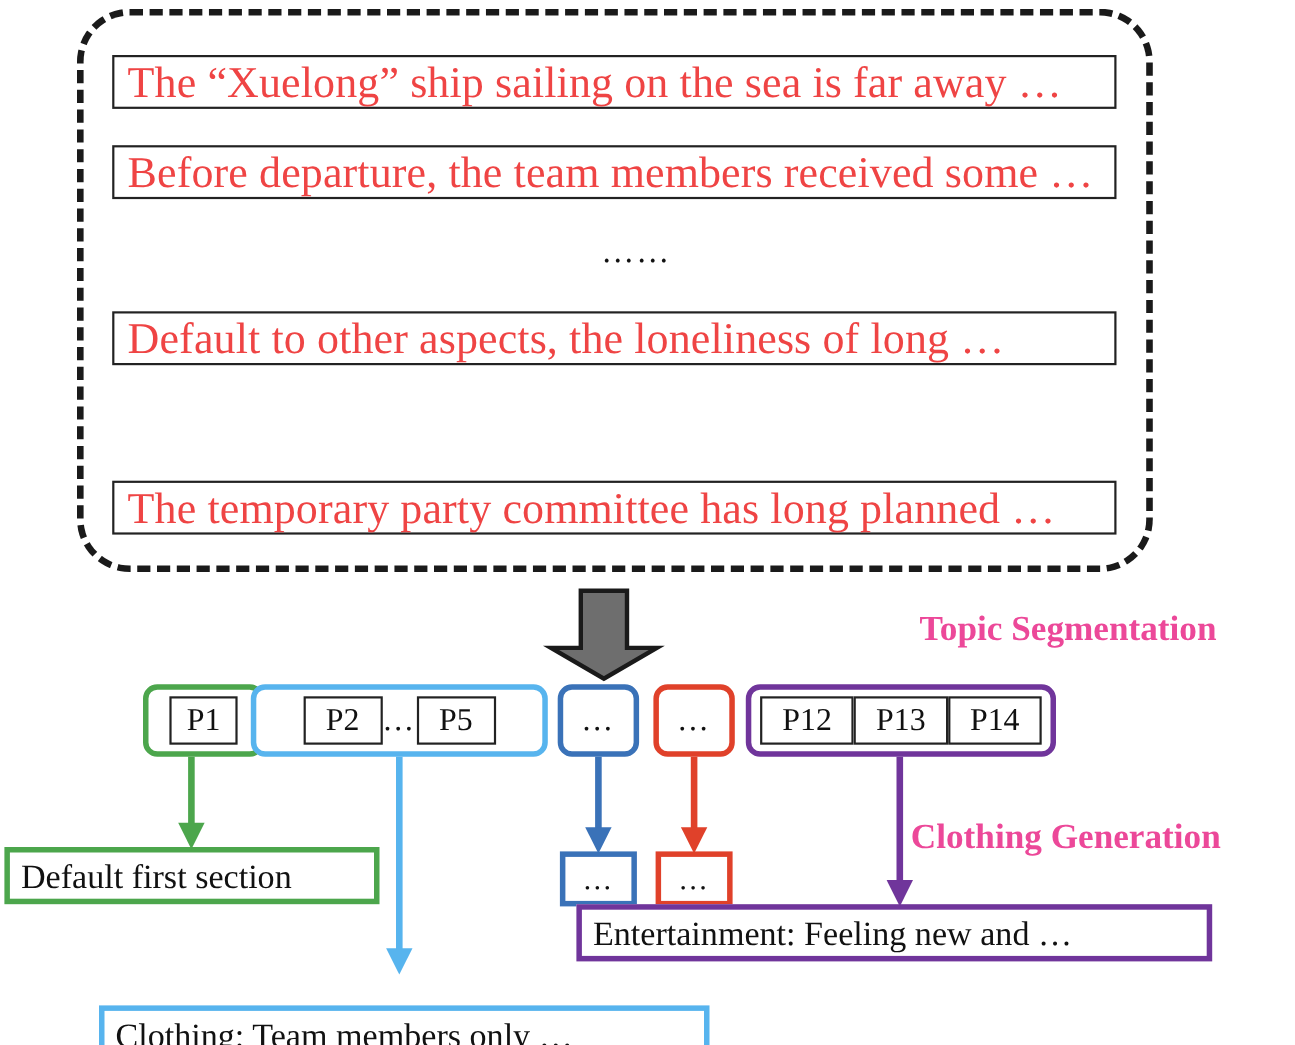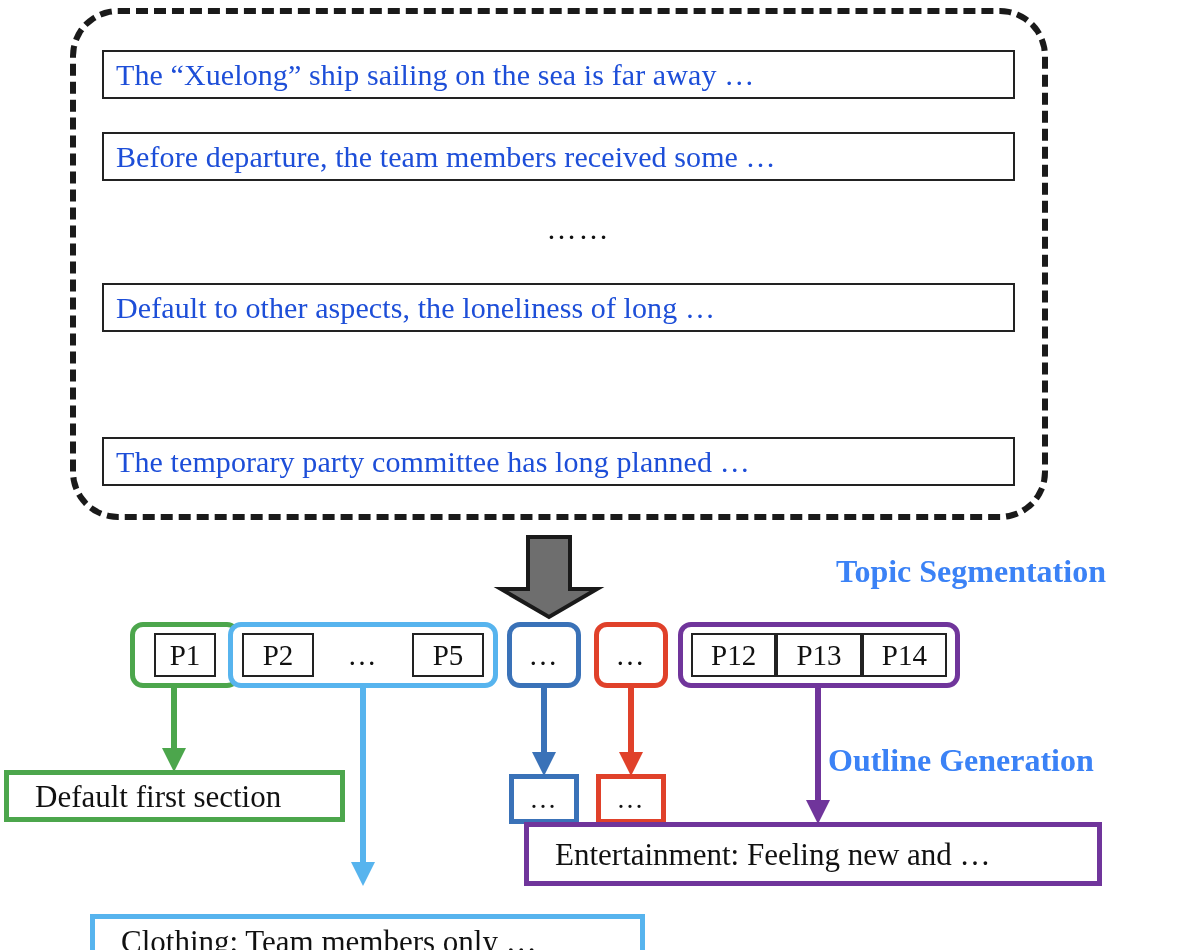--- a/index.html
+++ b/index.html
@@ -9,30 +9,30 @@
   svg.layer{position:absolute;left:0;top:0;width:1177px;height:950px;pointer-events:none;}
 
   
   .dashed-box{position:absolute;left:70px;top:8px;width:978px;height:512px;
      border:6px dashed #1a1a1a;border-radius:48px;box-sizing:border-box;}
 
   
   .para{position:absolute;left:102px;width:913px;height:49px;
         border:2px solid #222;box-sizing:border-box;background:#fff;
         display:flex;align-items:center;}
-  .para span{font-size:30px;color:#1d4ed8;padding-left:12px;line-height:1;
+  .para span{font-size:40px;color:#ef4444;padding-left:12px;line-height:1;
              white-space:nowrap;letter-spacing:.1px;}
   .p0{top:50px}.p1{top:132px}.p2{top:283px}.p3{top:358px}.p4{top:437px}
 
   .mid-ellipsis{position:absolute;left:0;top:212px;width:1177px;text-align:center;
      font-size:30px;color:#111;letter-spacing:2px;}
   .mid-ellipsis span{display:inline-block;margin-left:-20px;}
 
   
-  .stage-label{position:absolute;font-weight:bold;font-size:32px;color:#3b82f6;
+  .stage-label{position:absolute;font-weight:bold;font-size:32px;color:#ec4899;
      white-space:nowrap;letter-spacing:0px;}
   .lbl-topic{left:836px;top:553px;}
   .lbl-outline{left:828px;top:742px;}
 
   
   .seg{position:absolute;top:622px;height:66px;box-sizing:border-box;
        border:5px solid #000;border-radius:13px;background:#fff;
        display:flex;align-items:center;}
   .seg .inner{border:2px solid #222;box-sizing:border-box;background:#fff;
        height:44px;display:flex;align-items:center;justify-content:center;
@@ -53,24 +53,24 @@
   
   .mini{position:absolute;height:50px;width:70px;box-sizing:border-box;
         border:5px solid #000;background:#fff;display:flex;align-items:center;
         justify-content:center;font-size:27px;color:#111;letter-spacing:2px;}
   .mini-db{left:509px;top:774px;}
   .mini-rd{left:596px;top:774px;}
 
   
   .result{position:absolute;box-sizing:border-box;border:5px solid #000;
           background:#fff;display:flex;align-items:center;}
-  .result span{font-size:31px;color:#111;padding-left:26px;white-space:nowrap;
+  .result span{font-size:31px;color:#111;padding-left:10px;white-space:nowrap;
           line-height:1;}
   .res-green {left:4px;  top:770px; width:341px; height:52px;}
-  .res-purple{left:524px;top:822px; width:578px; height:64px;}
+  .res-purple{left:524px;top:822px; width:578px; height:52px;}
   .res-blue  {left:90px; top:914px; width:555px; height:54px;}
 </style>
 </head>
 <body>
 
 <div class="stage">
 
   <div class="dashed-box" style="border-color: rgb(26, 26, 26);"></div>
 
   <div class="para p0">
@@ -85,27 +85,27 @@
   </div>
 
   <div class="para p2">
     <span>Default to other aspects, the loneliness of long …</span>
   </div>
   <div class="para p4">
     <span>The temporary party committee has long planned …</span>
   </div>
 
   <div class="stage-label lbl-topic">Topic Segmentation</div>
-  <div class="stage-label lbl-outline">Outline Generation</div>
+  <div class="stage-label lbl-outline">Clothing Generation</div>
 
   <div class="seg seg-g" style="border-color: rgb(76, 166, 76);">
     <div class="inner">P1</div>
   </div>
 
-  <div class="seg seg-lb" style="border-color: rgb(87, 180, 238);">
+  <div class="seg seg-lb" style="border-color: rgb(87, 180, 238); justify-content: center;">
     <div class="inner">P2</div>
     <div class="dots">…</div>
     <div class="inner">P5</div>
   </div>
 
   <div class="seg seg-db" style="border-color: rgb(58, 114, 184);">
     <div class="dots">…</div>
   </div>
 
   <div class="seg seg-rd" style="border-color: rgb(224, 65, 42);">

